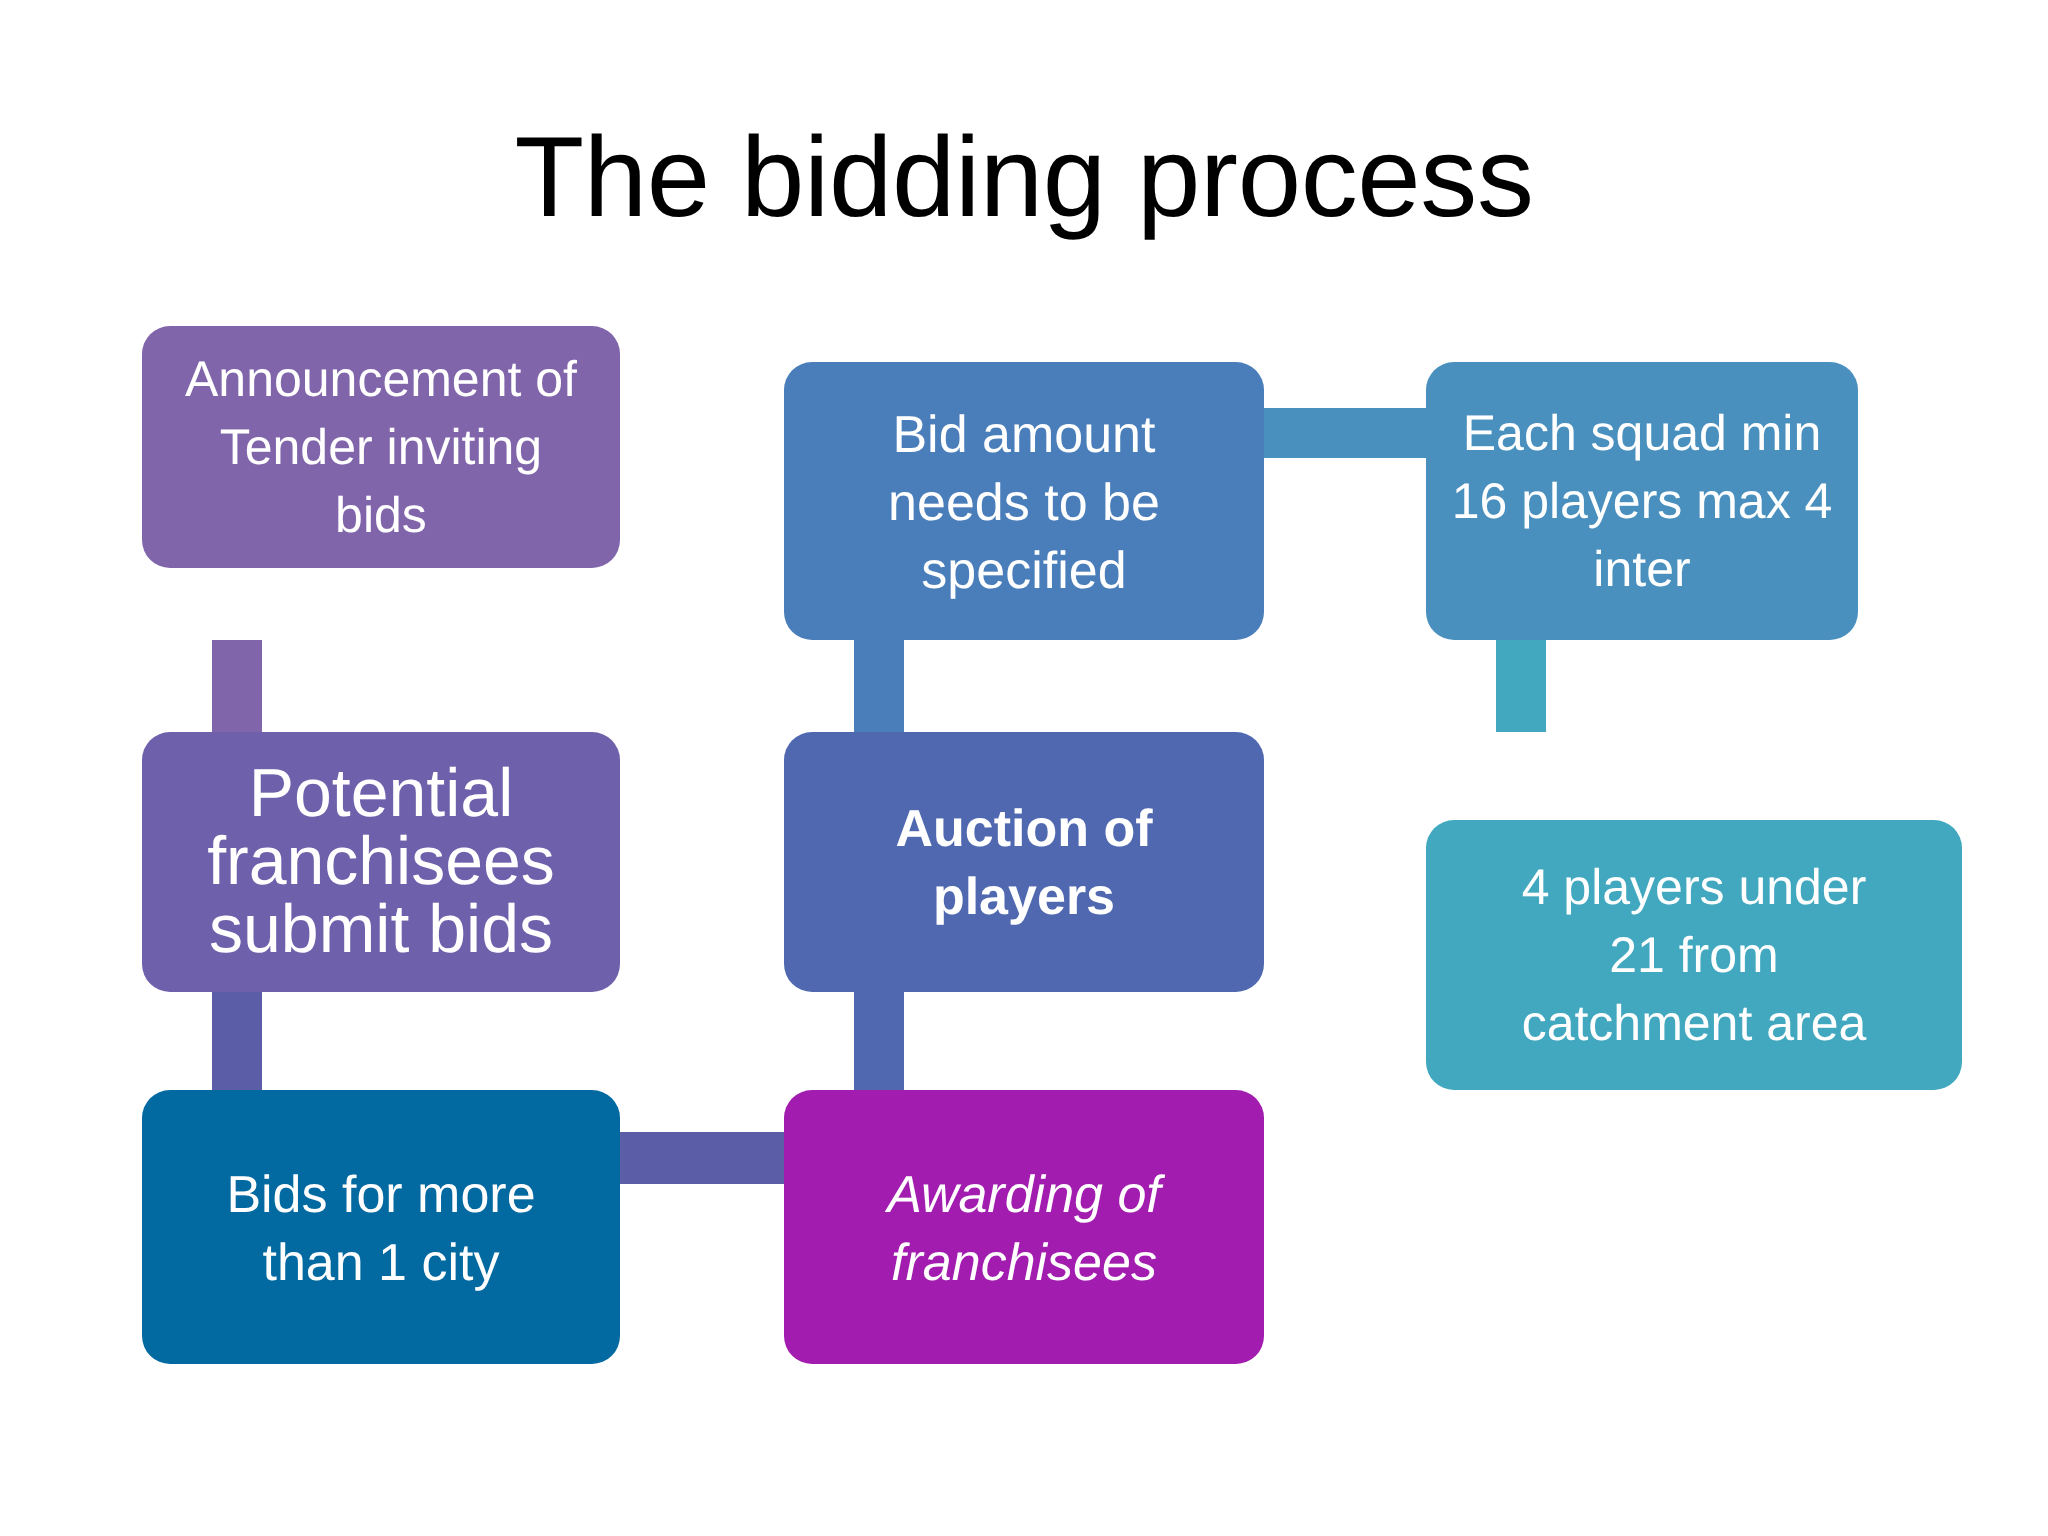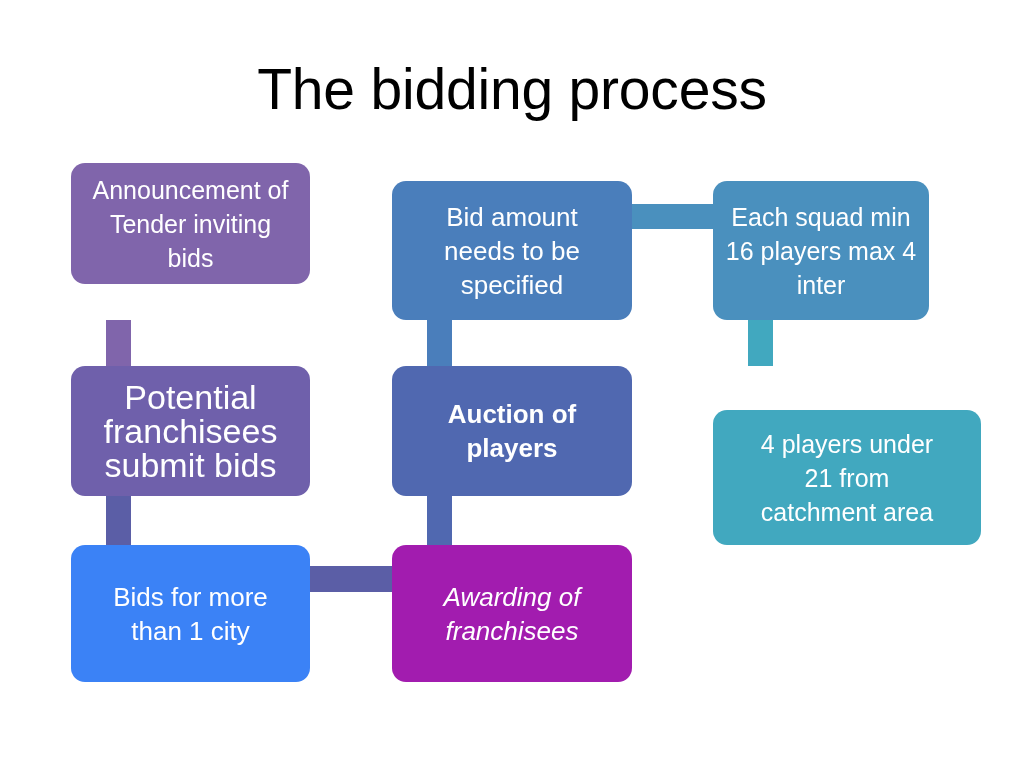--- a/index.html
+++ b/index.html
@@ -74,21 +74,21 @@
       <div class="connector" style="left: 632px; top: 204px; width: 81px; height: 25px; background: rgb(74, 144, 190);"></div>
       <div class="connector" style="left: 748px; top: 320px; width: 25px; height: 46px; background: rgb(65, 168, 191);"></div>
     </div>
   <div id="node-layer">
       <div class="node" style="left: 71px; top: 163px; width: 239px; height: 121px; background: rgb(128, 101, 171); text-align: center;"><span style="font-size: 25px;">Announcement of
 Tender inviting
 bids</span></div>
       <div class="node" style="left: 71px; top: 366px; width: 239px; height: 130px; background: rgb(111, 96, 171);"><span style="font-size: 34px;">Potential
 franchisees
 submit bids</span></div>
-      <div class="node" style="left: 71px; top: 545px; width: 239px; height: 137px; background: #3b82f6;"><span style="font-size: 26px;">Bids  for more
+      <div class="node" style="left: 71px; top: 545px; width: 239px; height: 137px; background: #0369a1;"><span style="font-size: 26px;">Bids  for more
 than 1 city</span></div>
       <div class="node" style="left: 392px; top: 181px; width: 240px; height: 139px; background: rgb(74, 126, 187); align-items: center;"><span style="font-size: 26px;">Bid amount
 needs to be
 specified</span></div>
       <div class="node" style="left: 392px; top: 366px; width: 240px; height: 130px; background: rgb(80, 104, 176); font-weight: bold;"><span style="font-size: 26px;">Auction of
 players</span></div>
       <div class="node" style="left: 392px; top: 545px; width: 240px; height: 137px; background: #a21caf; font-style: italic;"><span style="font-size: 26px;">Awarding of
 franchisees</span></div>
       <div class="node" style="left: 713px; top: 181px; width: 216px; height: 139px; background: rgb(74, 144, 190);"><span style="font-size: 25px;">Each squad min
 16 players max 4

